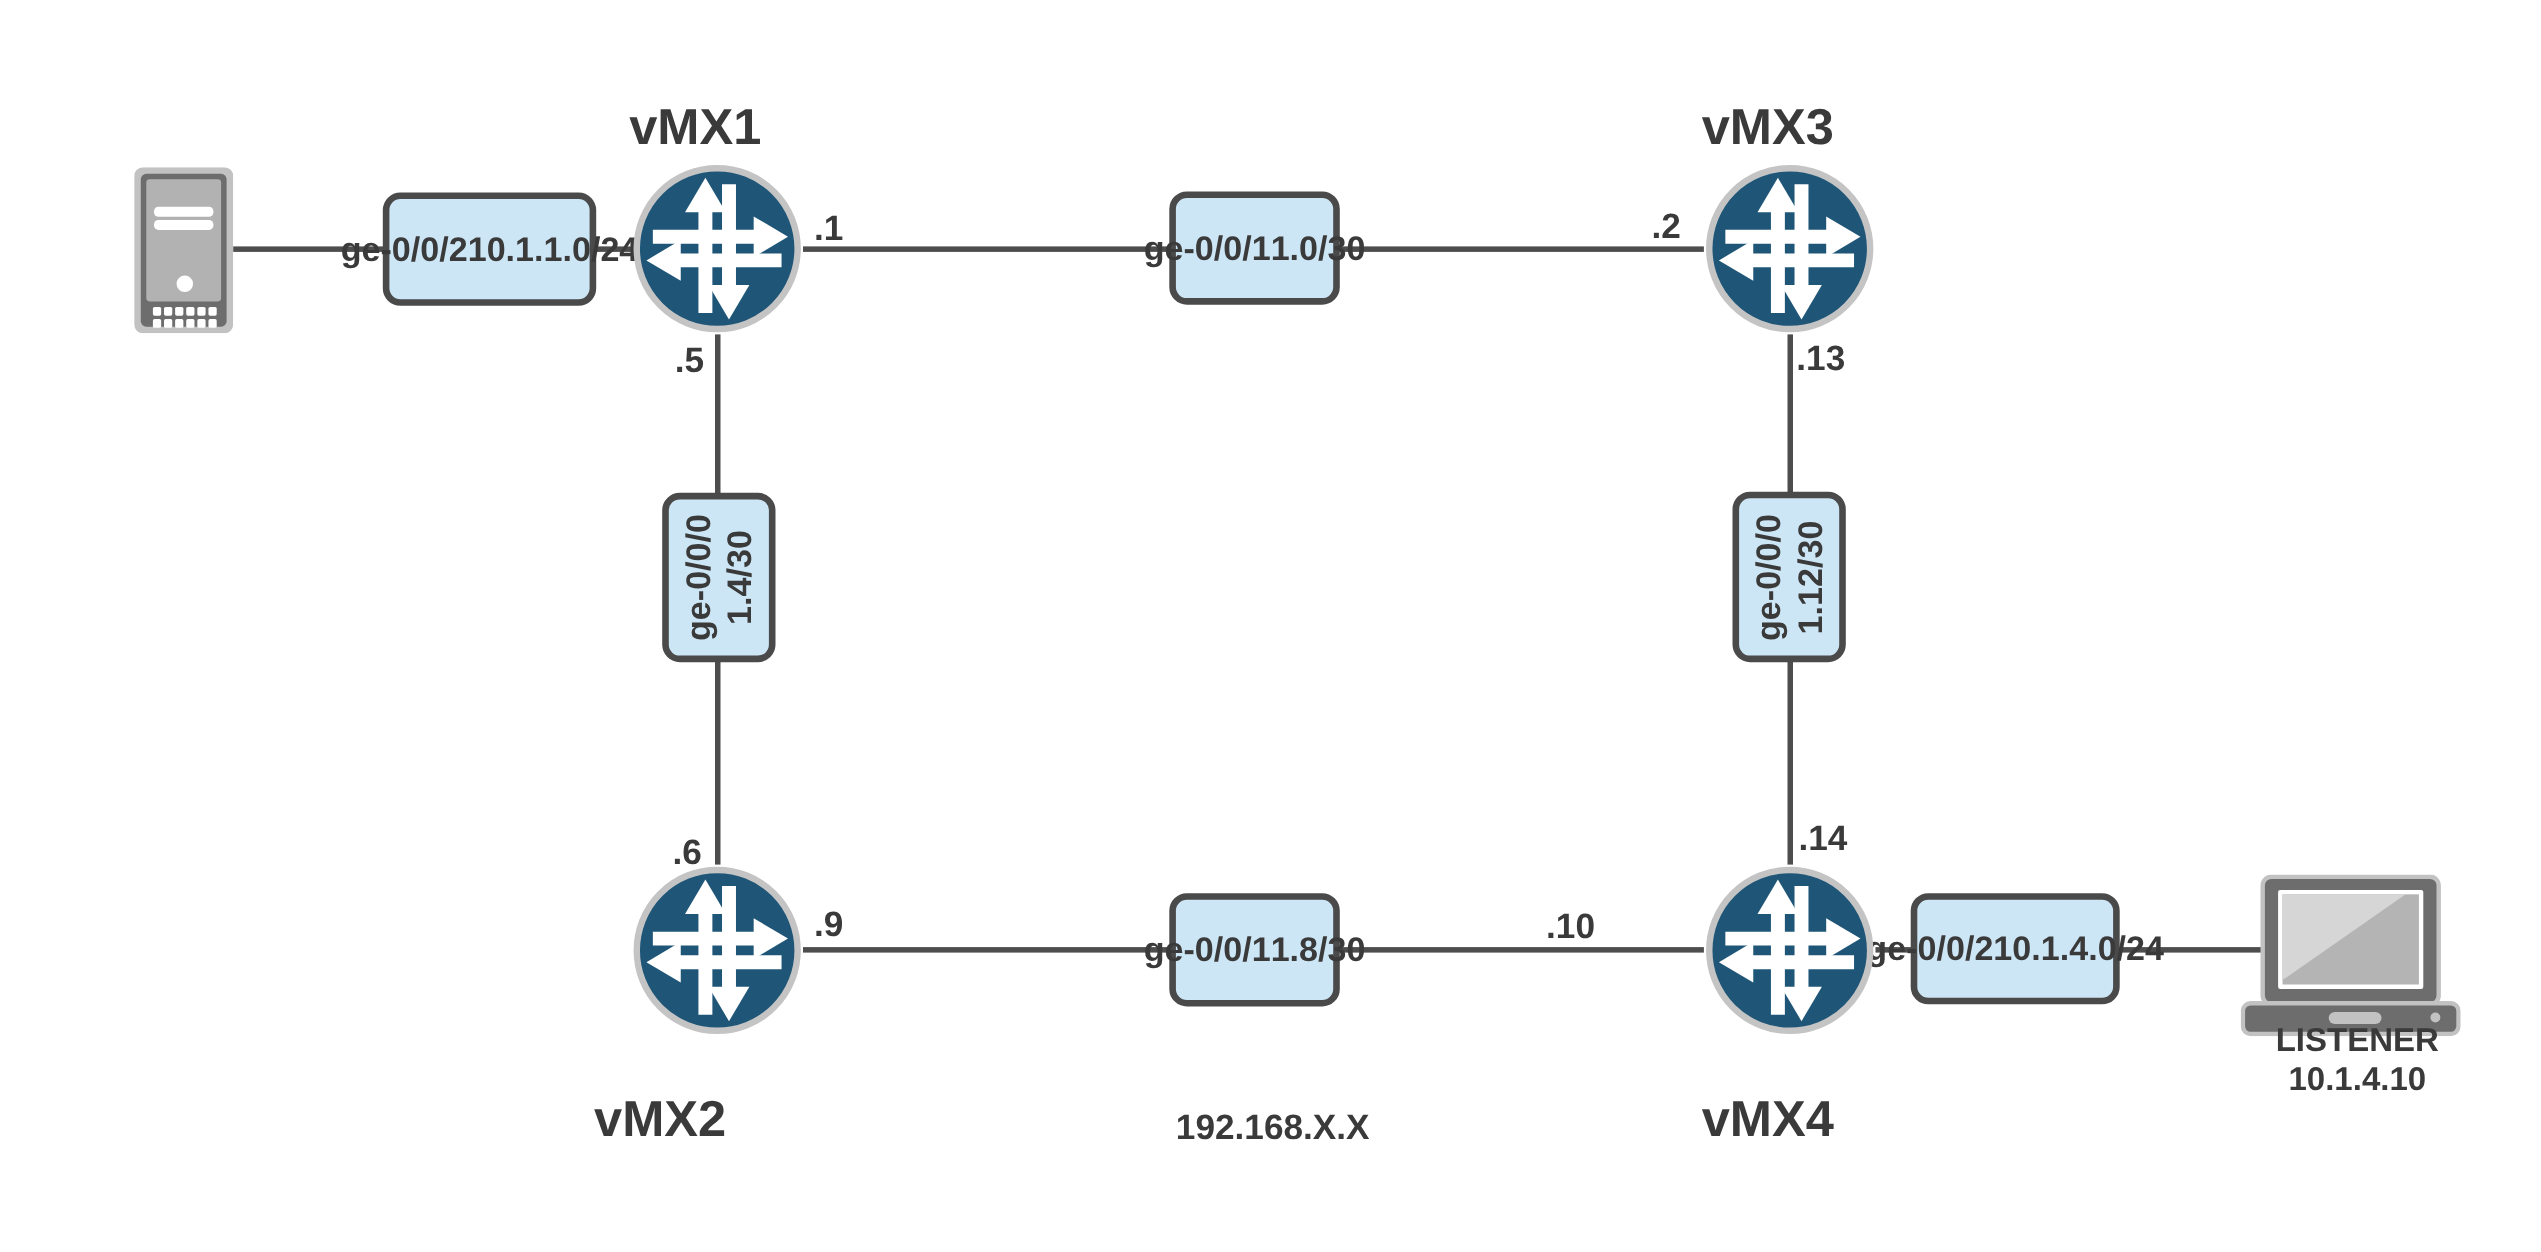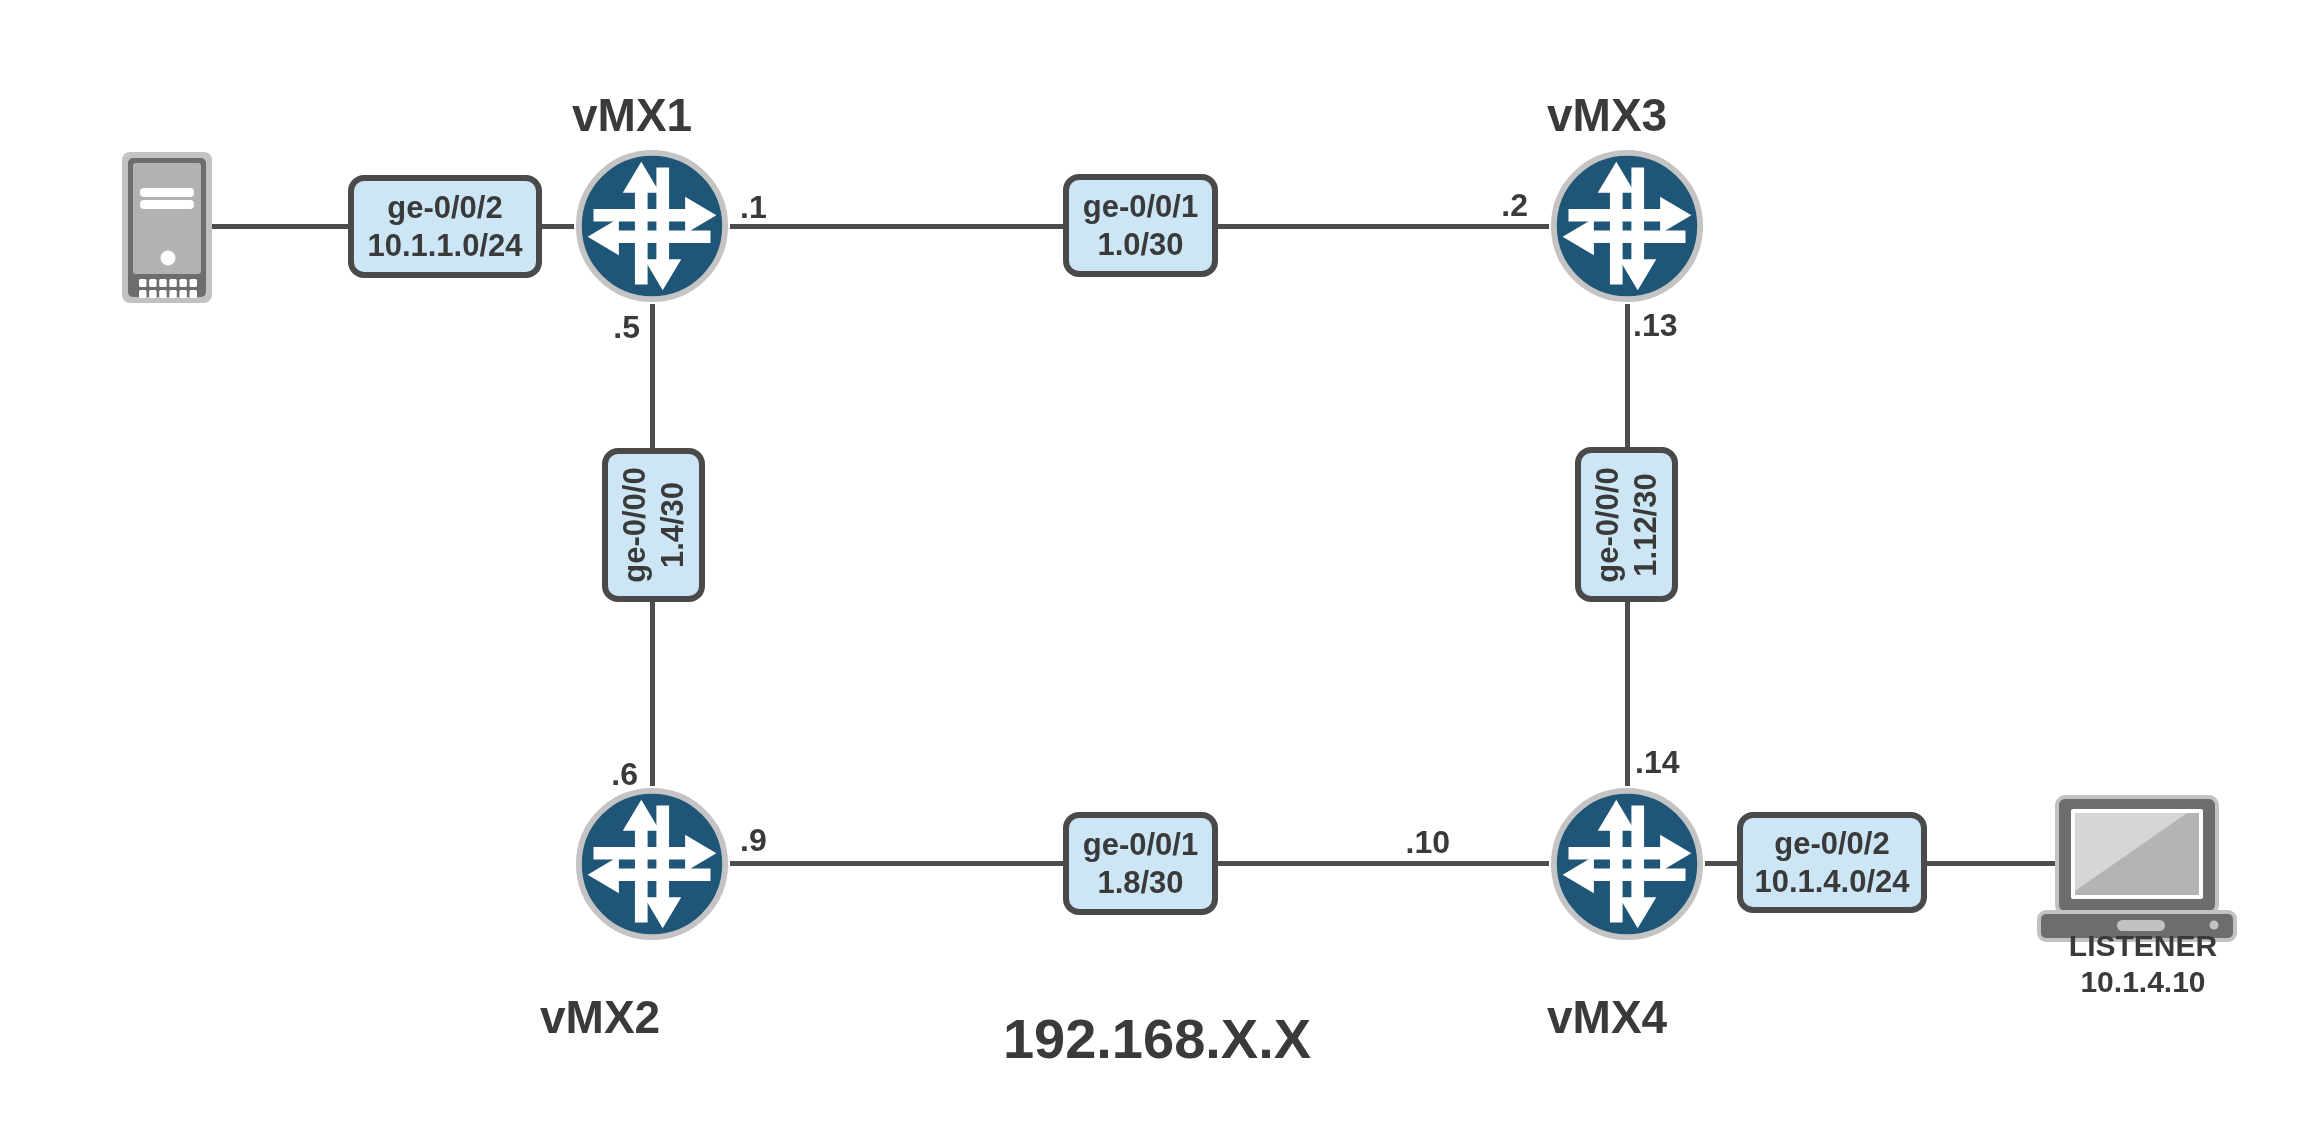--- a/index.html
+++ b/index.html
@@ -10,36 +10,36 @@
   }
   html,body{margin:0;padding:0;background:#fff;}
   .canvas{
     position:relative;width:2310px;height:1138px;background:#ffffff;
     font-family:"Liberation Sans",sans-serif;color:var(--c-text);overflow:hidden;
   }
   .link{position:absolute;background:var(--c-link);}
   .iface{
     position:absolute;background:var(--c-boxfill);
     border:6px solid var(--c-boxborder);border-radius:16px;box-sizing:border-box;
-    display:flex;flex-direction:column;align-items:center;justify-content:center;
+    display:flex;align-items:center;justify-content:center;
     font-weight:bold;font-size:31px;line-height:38px;text-align:center;white-space:nowrap;
   }
   .iface.vertical{display:block;}
   .iface .rot{
     position:absolute;left:50%;top:50%;width:154px;height:100px;
     transform:translate(-50%,-50%) rotate(-90deg);
     display:flex;flex-direction:column;align-items:center;justify-content:center;
   }
   .router{position:absolute;width:156px;height:156px;}
   .router svg{display:block;width:100%;height:100%;}
   .node-title{position:absolute;width:160px;font-weight:bold;font-size:46px;}
   .port{position:absolute;font-weight:bold;font-size:32px;white-space:nowrap;}
   .port.r{text-align:right;width:70px;}
   .caption{position:absolute;width:220px;text-align:center;font-weight:bold;font-size:30px;line-height:36px;}
-  .netlabel{position:absolute;left:957px;top:1006px;width:400px;text-align:center;font-weight:bold;font-size:56px;}
+  .netlabel{position:absolute;left:957px;top:1006px;width:400px;text-align:center;font-weight:bold;font-size:32px;}
   .device{position:absolute;}
   .device svg{display:block;}
   .hidden-defs{position:absolute;width:0;height:0;overflow:hidden;}
 </style>
 </head>
 <body>
 
 <svg class="hidden-defs" aria-hidden="true">
   <defs>
     <symbol id="sym-router" viewBox="0 0 160 160">

